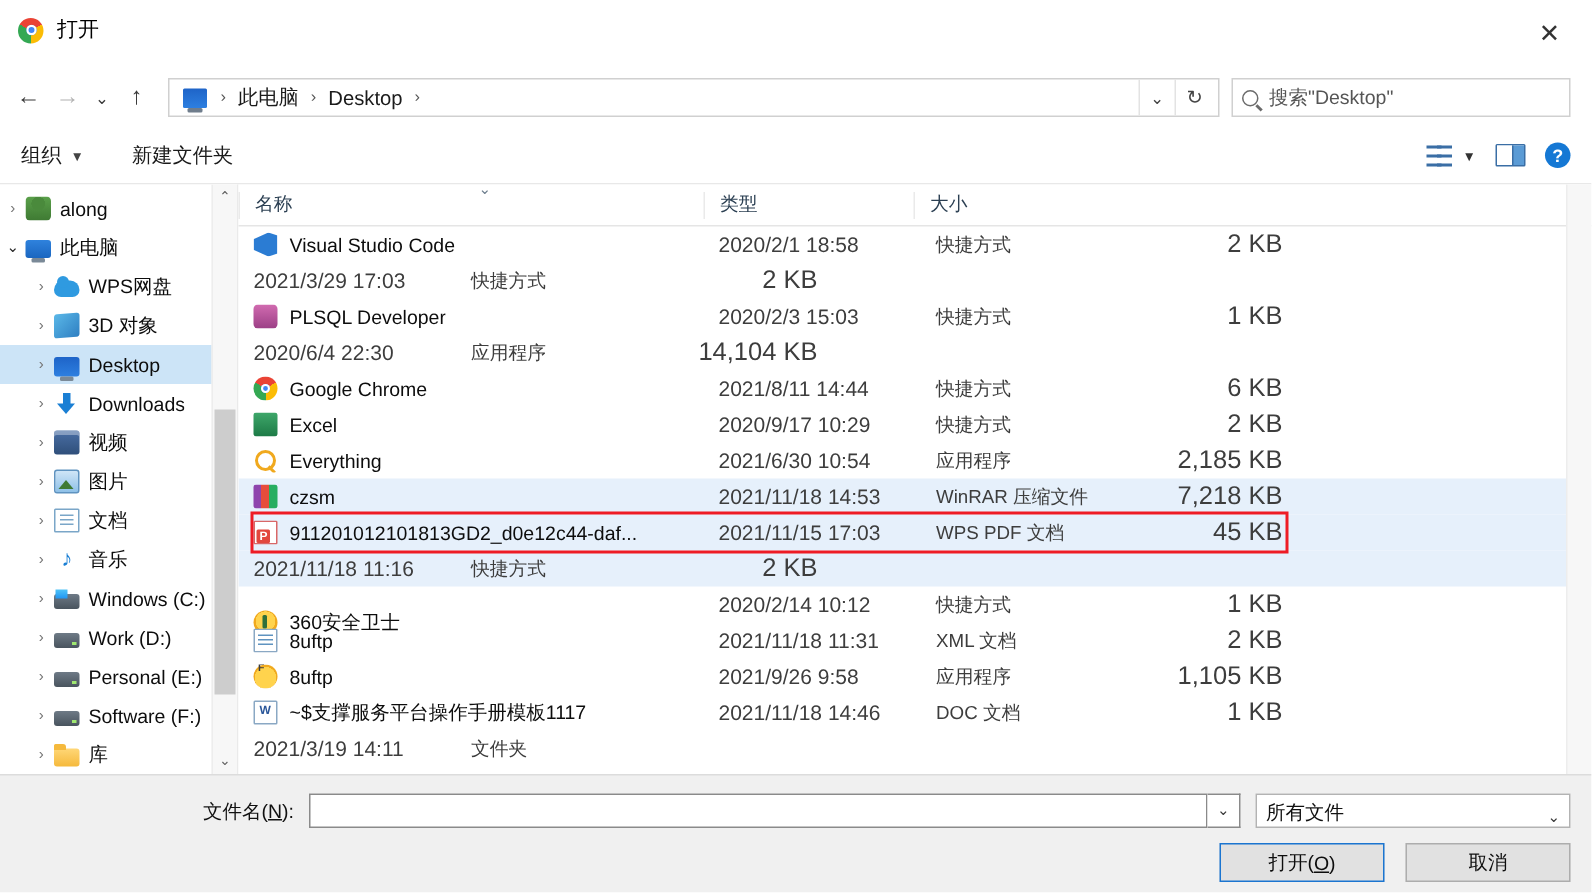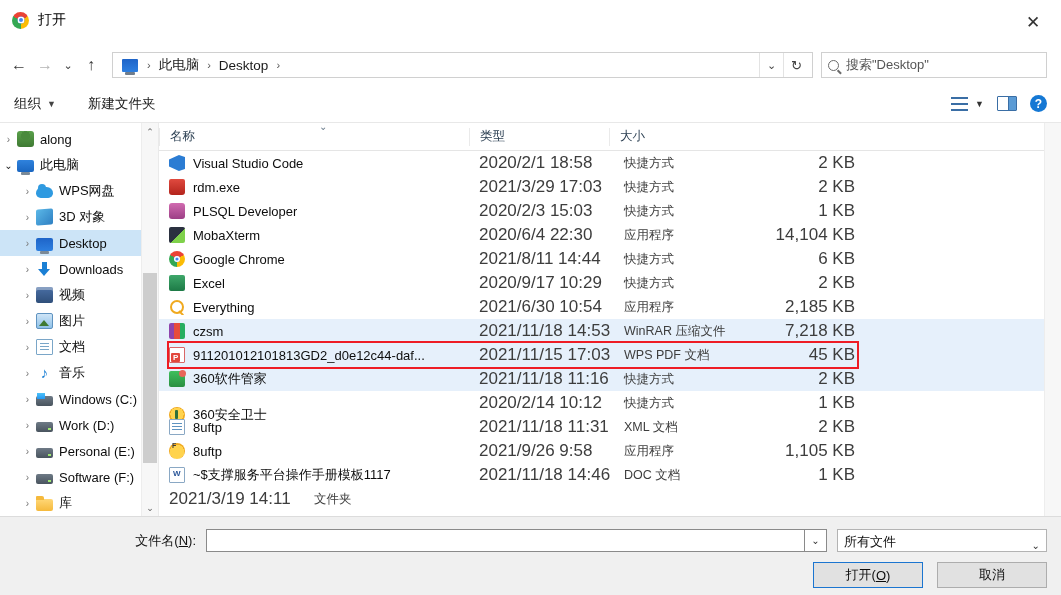--- a/index.html
+++ b/index.html
@@ -127,21 +127,21 @@
     position:relative; }
   .colhdr .sorttick { position:absolute; left:160px; top:-2px; color:#6b7c8c; font-size:10px; }
   .col { font-size:12.5px; color:#2b3f52; padding-left:10px; border-left:1px solid #eaeaea; height:18px;
     display:flex; align-items:center; cursor:pointer; }
   .col:first-child { border-left:none; }
   .rows { flex:1; overflow:hidden; position:relative; }
   .row { height:24px; display:flex; align-items:center; }
   .row.sel { background:#e6f0fb; }
   .row .c-name { display:flex; align-items:center; gap:8px; padding-left:10px; overflow:hidden; }
   .row .fname { font-size:13px; color:#0d0d0d; white-space:nowrap; overflow:hidden; text-overflow:ellipsis; }
-  .row .c-date { font-size:17px; color:#3d3d3d; }
+  .row .c-date { font-size:14px; color:#3d3d3d; }
   .row .c-type { font-size:12.5px; color:#3d3d3d; }
   .row .c-size { font-size:17px; color:#3d3d3d; text-align:right; padding-right:14px; }
   .fico { width:16px; height:16px; flex:0 0 16px; position:relative; border-radius:2px; }
   .fico.vscode { background:#2b7cd3; clip-path:polygon(0 28%,62% 0,100% 12%,100% 88%,62% 100%,0 72%); }
   .fico.rdm { background:linear-gradient(#e04a3f,#b3241c); border-radius:2px 2px 3px 3px; }
   .fico.plsql { background:linear-gradient(#d16bb0,#9c3f86); border-radius:3px; }
   .fico.moba { background:linear-gradient(135deg,#2b3140 55%, #7fd14b 56%); border-radius:2px; }
   .fico.chrome { border-radius:50%; background:conic-gradient(from -60deg,#ea4335 0deg 120deg,#fbbc05 120deg 240deg,#34a853 240deg 360deg); }
   .fico.chrome::after { content:""; position:absolute; left:50%; top:50%; width:6px; height:6px;
     transform:translate(-50%,-50%); border-radius:50%; background:#4285f4; box-shadow:0 0 0 1.4px #fff inset; }
@@ -352,42 +352,34 @@
           <div class="row">
             <span class="c-name" style="width: 310px;">
               <span class="fico vscode"></span>
               <span class="fname">Visual Studio Code</span>
             </span>
             <span class="c-date" style="width: 145px; padding-left: 10px;">2020/2/1 18:58</span>
             <span class="c-type" style="width: 140px; padding-left: 10px;">快捷方式</span>
             <span class="c-size" style="width: 115px;">2 KB</span>
           </div>
           <div class="row">
-            <span class="c-name" style="width: 310px;">
-              <span class="fico rdm"></span>
-              <span class="fname">rdm.exe</span>
-            </span>
             <span class="c-date" style="width: 145px; padding-left: 10px;">2021/3/29 17:03</span>
             <span class="c-type" style="width: 140px; padding-left: 10px;">快捷方式</span>
             <span class="c-size" style="width: 115px;">2 KB</span>
           </div>
           <div class="row">
             <span class="c-name" style="width: 310px;">
               <span class="fico plsql"></span>
               <span class="fname">PLSQL Developer</span>
             </span>
             <span class="c-date" style="width: 145px; padding-left: 10px;">2020/2/3 15:03</span>
             <span class="c-type" style="width: 140px; padding-left: 10px;">快捷方式</span>
             <span class="c-size" style="width: 115px;">1 KB</span>
           </div>
           <div class="row">
-            <span class="c-name" style="width: 310px;">
-              <span class="fico moba"></span>
-              <span class="fname">MobaXterm</span>
-            </span>
             <span class="c-date" style="width: 145px; padding-left: 10px;">2020/6/4 22:30</span>
             <span class="c-type" style="width: 140px; padding-left: 10px;">应用程序</span>
             <span class="c-size" style="width: 115px;">14,104 KB</span>
           </div>
           <div class="row">
             <span class="c-name" style="width: 310px;">
               <span class="fico chrome"></span>
               <span class="fname">Google Chrome</span>
             </span>
             <span class="c-date" style="width: 145px; padding-left: 10px;">2021/8/11 14:44</span>
@@ -425,24 +417,20 @@
             <span class="c-name" style="width: 310px;">
               <span class="fico pdf"></span>
               <span class="fname">911201012101813GD2_d0e12c44-daf...</span>
             </span>
             <span class="c-date" style="width: 145px; padding-left: 10px;">2021/11/15 17:03</span>
             <span class="c-type" style="width: 140px; padding-left: 10px;">WPS PDF 文档</span>
             <span class="c-size" style="width: 115px;">45 KB</span>
           </div>
           <div class="highlight-box" style="left: 8px; top: 190px; width: 692px; height: 28px; border-color: rgb(238, 28, 37);"></div>
           <div class="row sel">
-            <span class="c-name" style="width: 310px;">
-              <span class="fico s360m"></span>
-              <span class="fname">360软件管家</span>
-            </span>
             <span class="c-date" style="width: 145px; padding-left: 10px;">2021/11/18 11:16</span>
             <span class="c-type" style="width: 140px; padding-left: 10px;">快捷方式</span>
             <span class="c-size" style="width: 115px;">2 KB</span>
           </div>
           <div class="row">
             <span class="c-name" style="width: 310px; margin-top: 23px;">
               <span class="fico s360s"></span>
               <span class="fname">360安全卫士</span>
             </span>
             <span class="c-date" style="width: 145px; padding-left: 10px;">2020/2/14 10:12</span>

